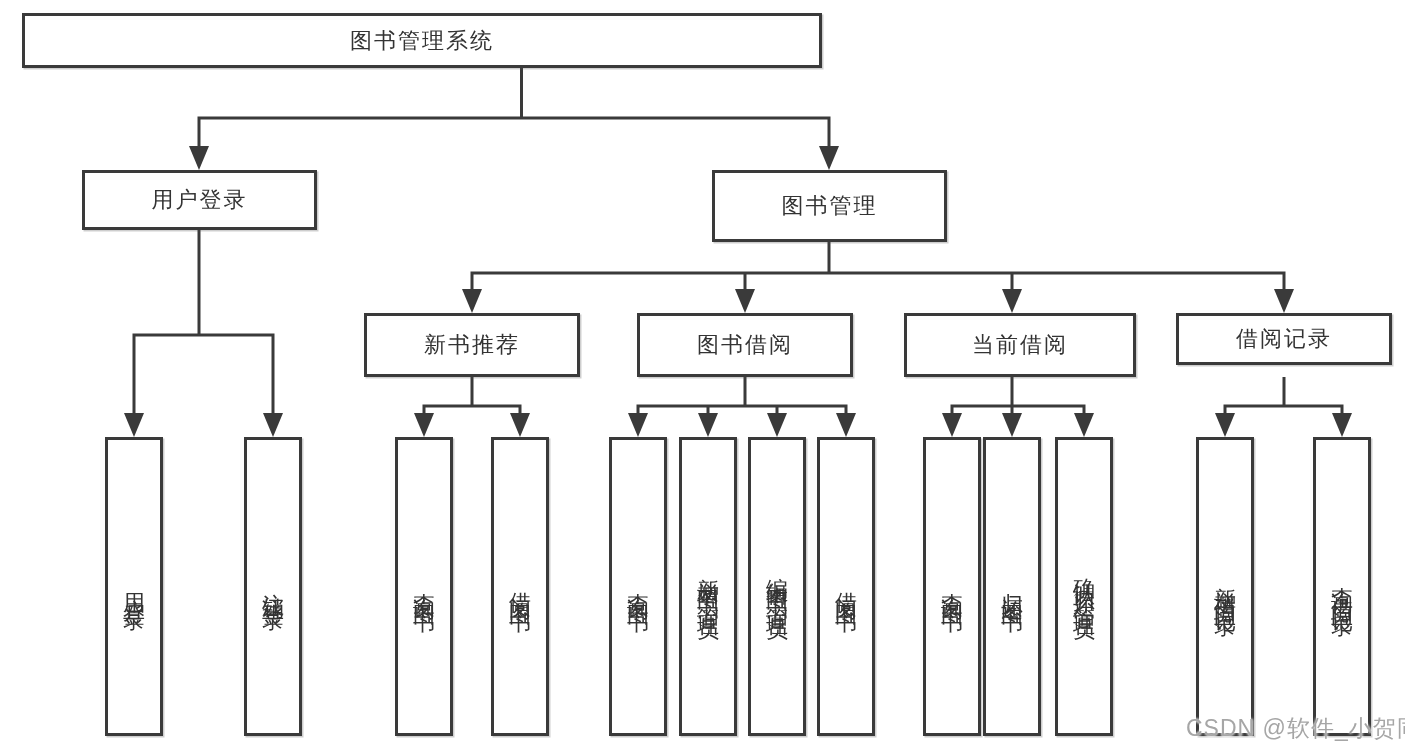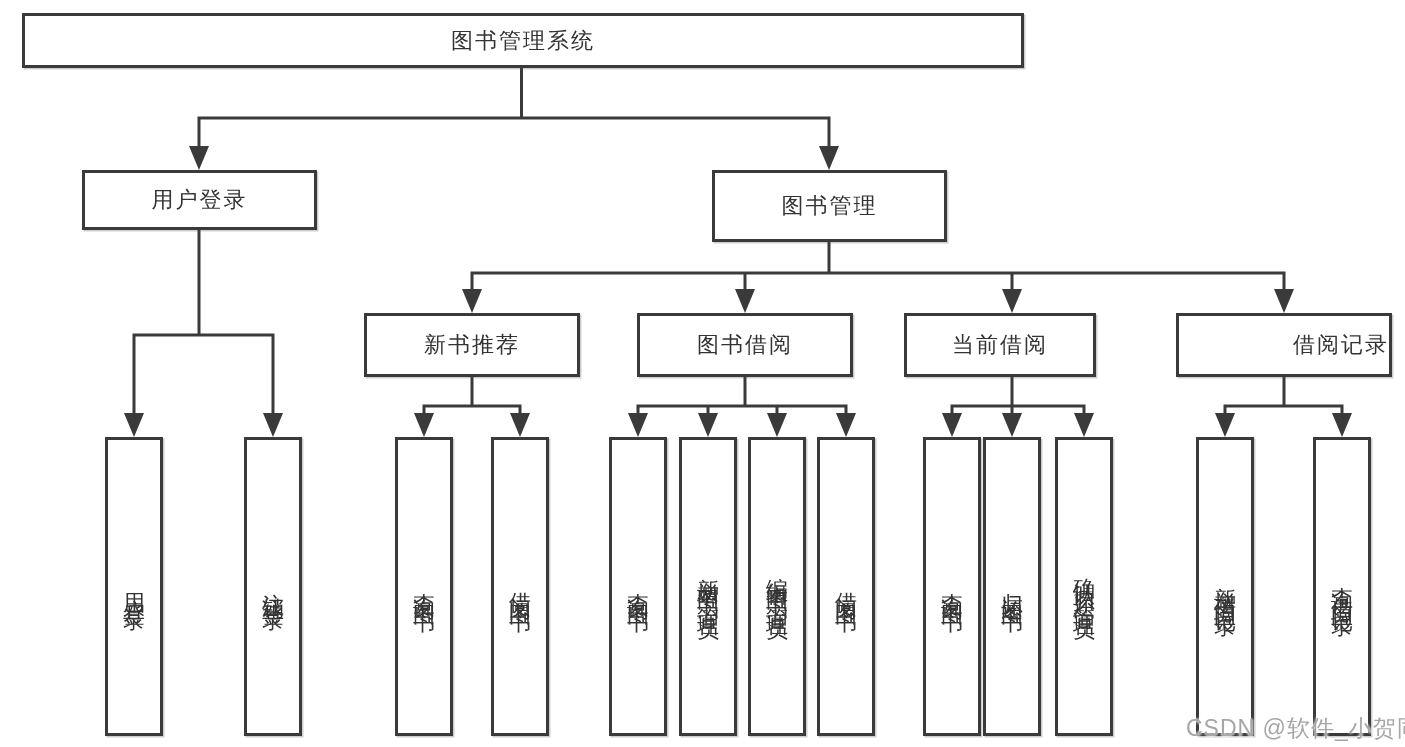--- a/index.html
+++ b/index.html
@@ -91,41 +91,41 @@
       <polygon points="767,413 787,413 777,437"></polygon>
       <polygon points="836,413 856,413 846,437"></polygon>
       <polygon points="942,413 962,413 952,437"></polygon>
       <polygon points="1002,413 1022,413 1012,437"></polygon>
       <polygon points="1074,413 1094,413 1084,437"></polygon>
       <polygon points="1215,413 1235,413 1225,437"></polygon>
       <polygon points="1332,413 1352,413 1342,437"></polygon>
     </g>
   </svg>
 
-  <div class="node hnode" style="left:22px; top:13px; width:1002px; height:55px;">
+  <div class="node hnode" style="left:22px; top:13px; width:800px; height:55px;">
     <span>图书管理系统</span>
   </div>
 
   <div class="node hnode" style="left:82px; top:170px; width:235px; height:60px;">
     <span>用户登录</span>
   </div>
   <div class="node hnode" style="left:712px; top:170px; width:235px; height:72px;">
     <span>图书管理</span>
   </div>
 
   <div class="node hnode" style="left:364px; top:313px; width:216px; height:64px;">
     <span>新书推荐</span>
   </div>
   <div class="node hnode" style="left:637px; top:313px; width:216px; height:64px;">
     <span>图书借阅</span>
   </div>
-  <div class="node hnode" style="left:904px; top:313px; width:192px; height:64px;">
+  <div class="node hnode" style="left:904px; top:313px; width:232px; height:64px;">
     <span>当前借阅</span>
   </div>
-  <div class="node hnode" style="left:1176px; top:313px; width:216px; height:64px;justify-content:flex-end;">
+  <div class="node hnode" style="left:1176px; top:313px; width:216px; height:52px;">
     <span>借阅记录</span>
   </div>
 
   <div class="node vnode" style="left:105px; top:437px; width:58px; height:299px;">
     <span class="vtext">用户登录</span>
   </div>
   <div class="node vnode" style="left:244px; top:437px; width:58px; height:299px;">
     <span class="vtext">注销登录</span>
   </div>
 

